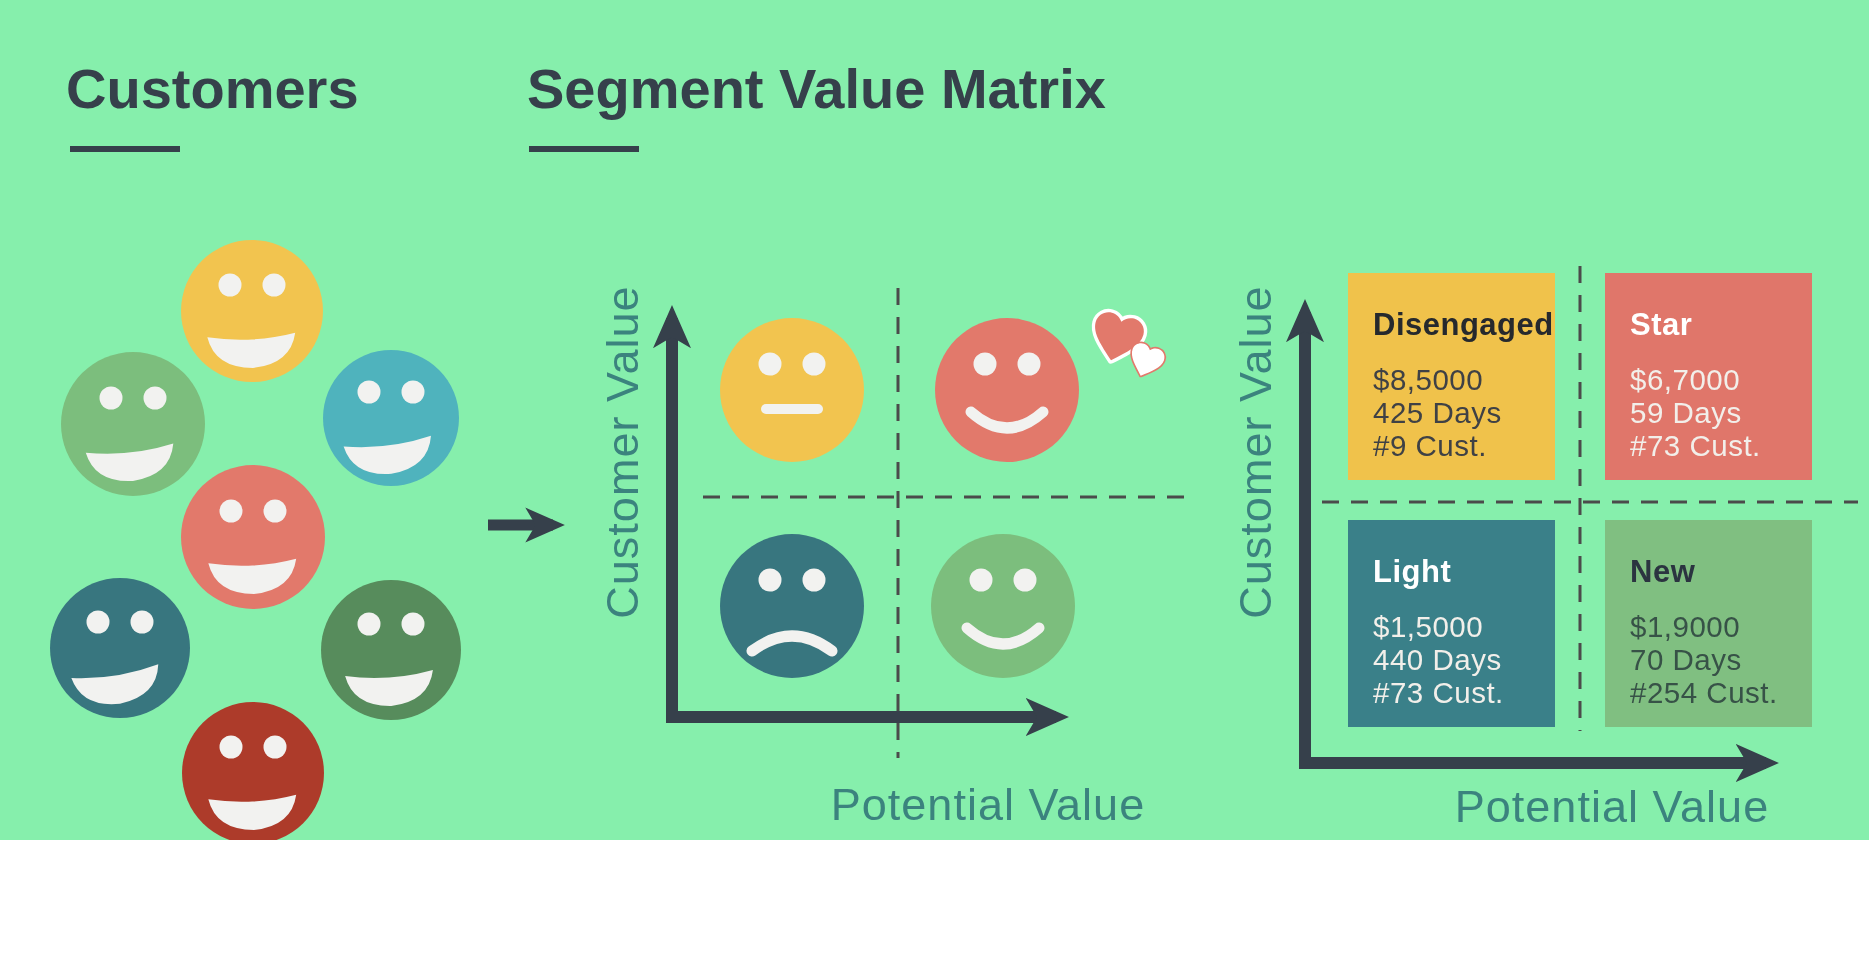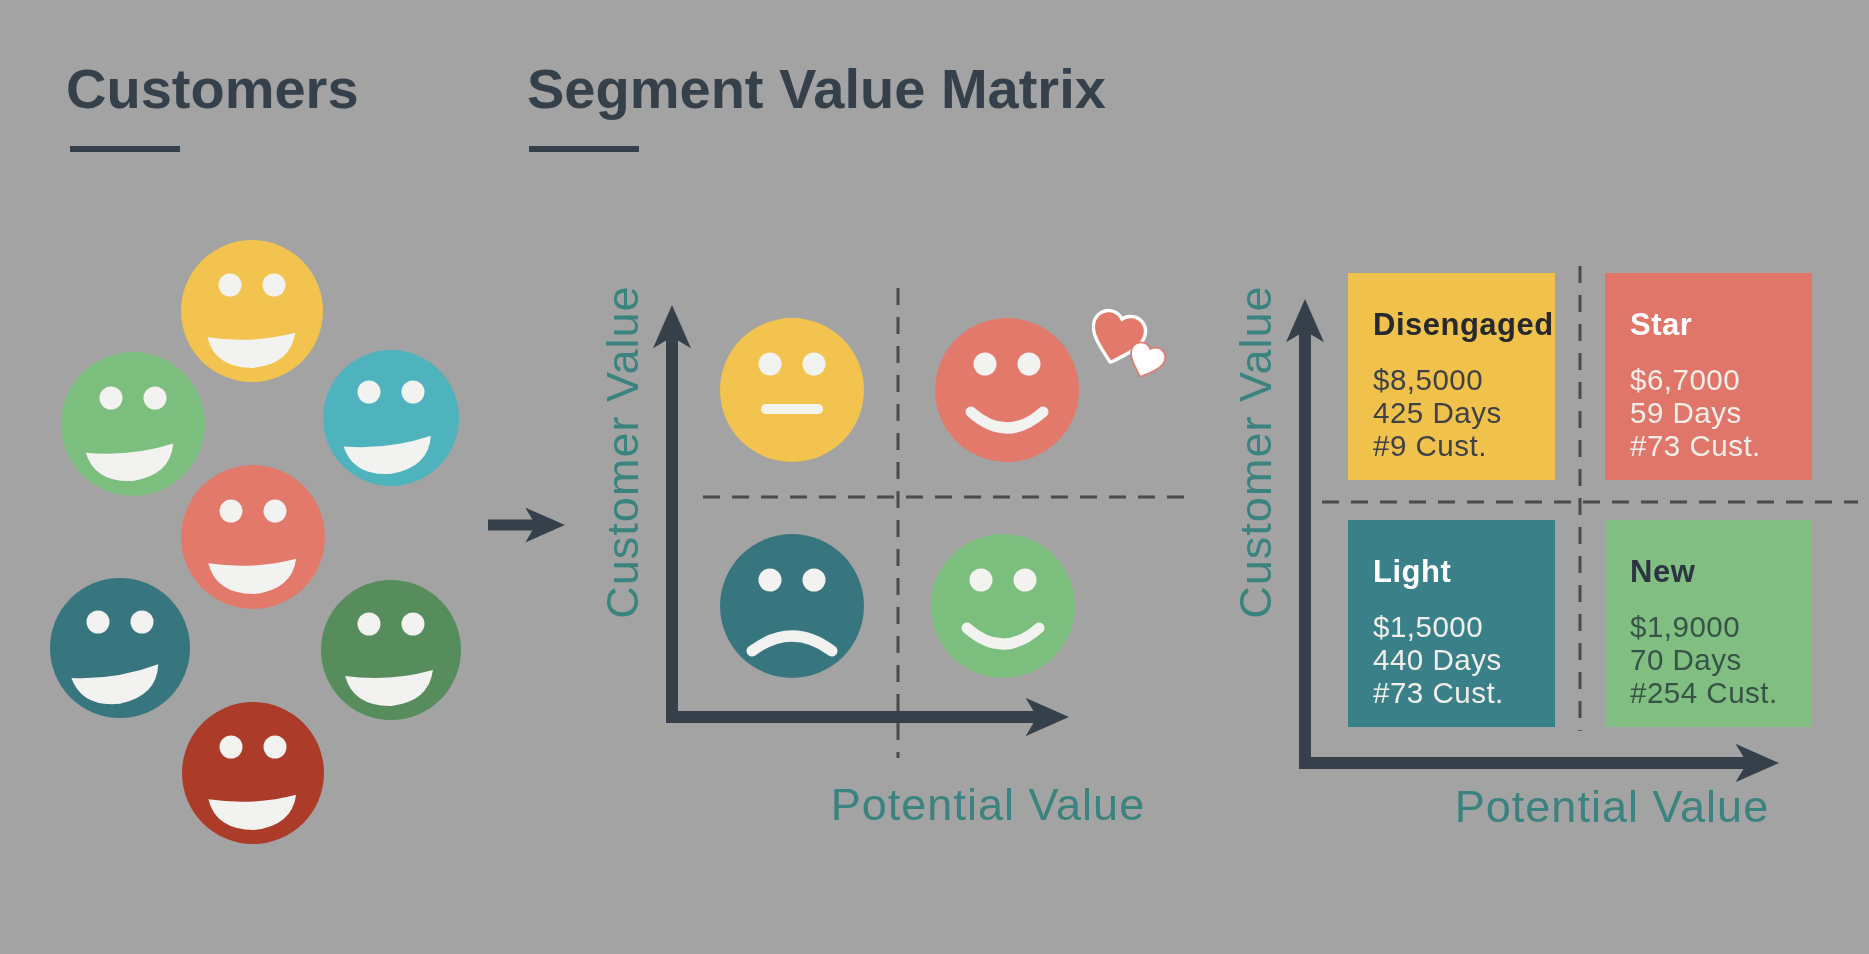--- a/index.html
+++ b/index.html
@@ -1,16 +1,16 @@
 <!DOCTYPE html>
 <html style="--slate: #36404B; --teal_text: #3B837E; --yellow: #F2C44F; --salmon: #E2796B; --cyan: #4FB3BD; --green_light: #7CBE7D; --teal_dark: #38767F; --green_dark: #578C5C; --red_dark: #AD3B2A; --dash_gray: #4B4B4B; --eye_white: #F2F2F0; --card_title_dark: #26292D; --card_value_dark: #3F4145; --card_title_light: #FFFFFF; --card_value_light: #F2EFEA; --new_title: #2B3440; --new_value: #375247;"><head>
 <meta charset="utf-8">
 <style>
   html,body{margin:0;padding:0;background:#ffffff;}
-  .canvas{width:1869px;height:954px;position:relative;background:#a3a3a3;overflow:hidden;}
+  .canvas{width:1869px;height:840px;position:relative;background:#86efac;overflow:hidden;}
   svg{display:block;}
   svg text{font-family:"Liberation Sans", sans-serif;}
 
   .title{font-size:56px;font-weight:700;fill:var(--slate);}
   .underline{fill:var(--slate);}
   .axis-label{font-size:45px;fill:var(--teal_text);letter-spacing:1px;}
 
   .axis{stroke:var(--slate);stroke-width:12;fill:none;}
   .mid-arrow{stroke:var(--slate);stroke-width:11;fill:none;}
   .ah-fill{fill:var(--slate);}

